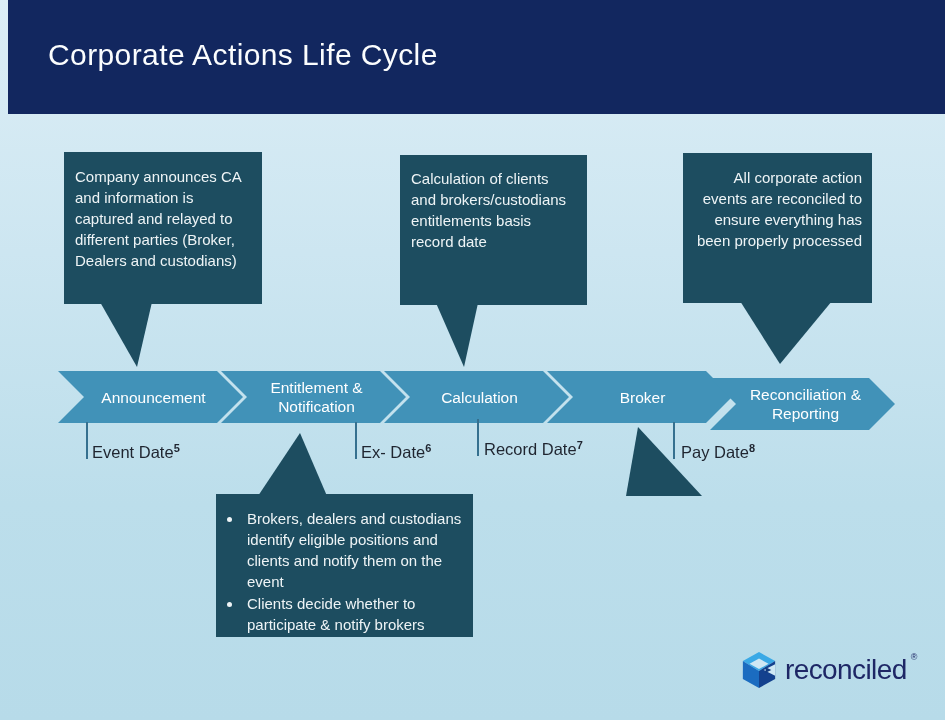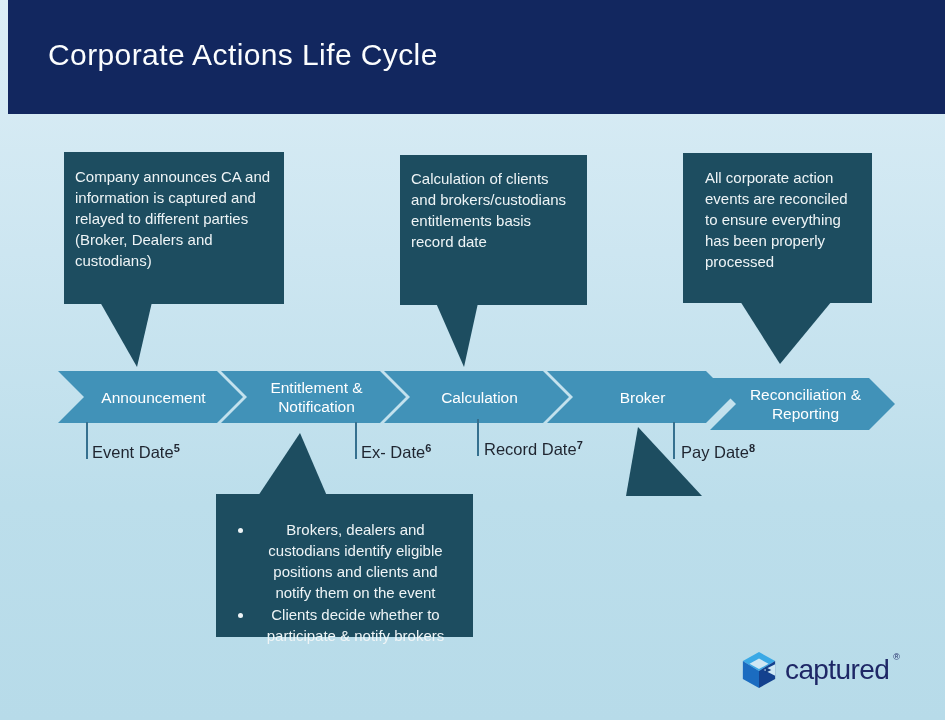--- a/index.html
+++ b/index.html
@@ -11,26 +11,26 @@
   .header{position:absolute;left:8px;top:0;width:945px;height:114px;background:#12275f;text-align:center;}
   .title{
     position:absolute;left:40px;top:38px;margin:0;
     font-size:30px;font-weight:400;letter-spacing:.4px;color:#fbfdfe;
   }
   .callout{
     position:absolute;background:#1d4d60;color:#eef4f6;
     font-size:15px;line-height:21px;box-sizing:border-box;
   }
   .callout p{margin:0;}
-  .c1{left:64px;top:152px;width:220px;height:152px;padding:14px 11px;}
+  .c1{left:64px;top:152px;width:198px;height:152px;padding:14px 11px;}
   .c2{left:400px;top:155px;width:187px;height:150px;padding:13px 11px;}
-  .c3{left:683px;top:153px;width:189px;height:150px;padding:14px 22px;}
+  .c3{left:683px;top:153px;width:189px;height:150px;padding:14px 10px;text-align:right;}
   .c4{left:216px;top:494px;width:257px;height:143px;padding:13px 8px 8px 6px;}
   .c5{left:595px;top:494px;width:231px;height:143px;padding:20px 8px 8px 8px;}
-  .callout ul{margin:12px;padding-left:20px;text-align:center;}
+  .callout ul{margin:1px;padding-left:20px;}
   .callout li{padding-left:4px;margin-bottom:1px;}
   .tails{position:absolute;left:0;top:0;pointer-events:none;}
   .stages{position:absolute;left:58px;top:371px;width:860px;height:52px;}
   .stage{
     position:absolute;top:0;height:52px;width:185px;background:#4192b8;
     clip-path:polygon(0% 0%, calc(100% - 26px) 0%, 100% 50%, calc(100% - 26px) 100%, 0% 100%, 26px 50%);
     display:flex;align-items:center;justify-content:center;text-align:center;
     color:#fff;font-size:15.5px;line-height:19px;box-sizing:border-box;padding:0 16px 0 22px;
   }
   .s1{left:0;}.s2{left:163px;}.s3{left:326px;}.s4{left:489px;}.s5{left:652px;margin-top:7px;}
@@ -107,17 +107,17 @@
 
   <div class="logo">
     <svg width="38" height="38" viewBox="0 0 40 40">
       <polygon points="20,1 37,10.5 20,21 3,10.5" fill="#3aa9e6"></polygon>
       <polygon points="3,10.5 20,21 20,39 3,29.5" fill="#1b6cc0"></polygon>
       <polygon points="37,10.5 37,29.5 20,39 20,21" fill="#14418e"></polygon>
       <polygon points="20,8 30,13.5 20,19 10,13.5" fill="#cfe8f4"></polygon>
       <polygon points="37,14 37,26 25,20" fill="#cfe8f4"></polygon>
       <polygon points="27,17 33,20 27,23" fill="#123a7e"></polygon>
     </svg>
-    <span class="logo-text">captured</span>
+    <span class="logo-text">reconciled</span>
     <span class="logo-tm">®</span>
   </div>
 
 </div>
 
 </body></html>

